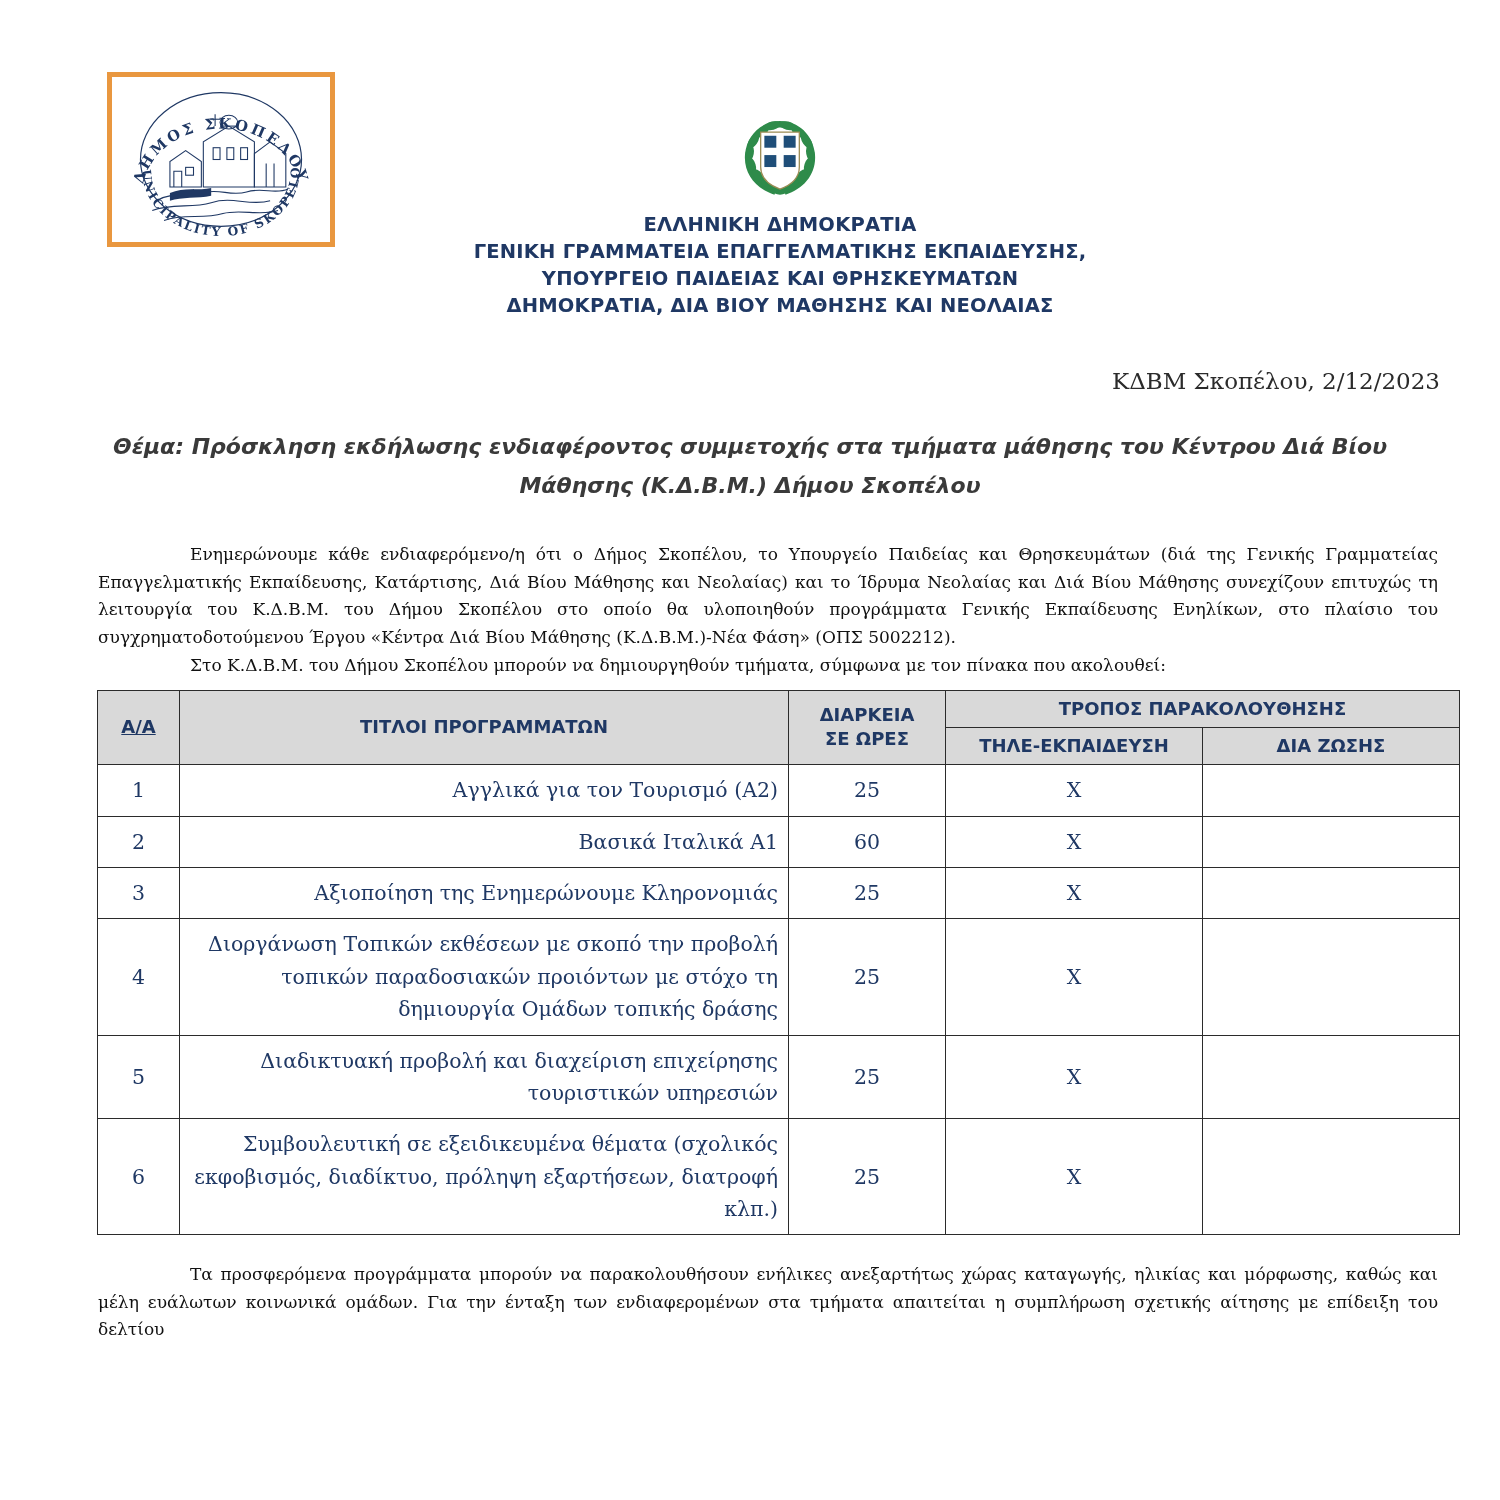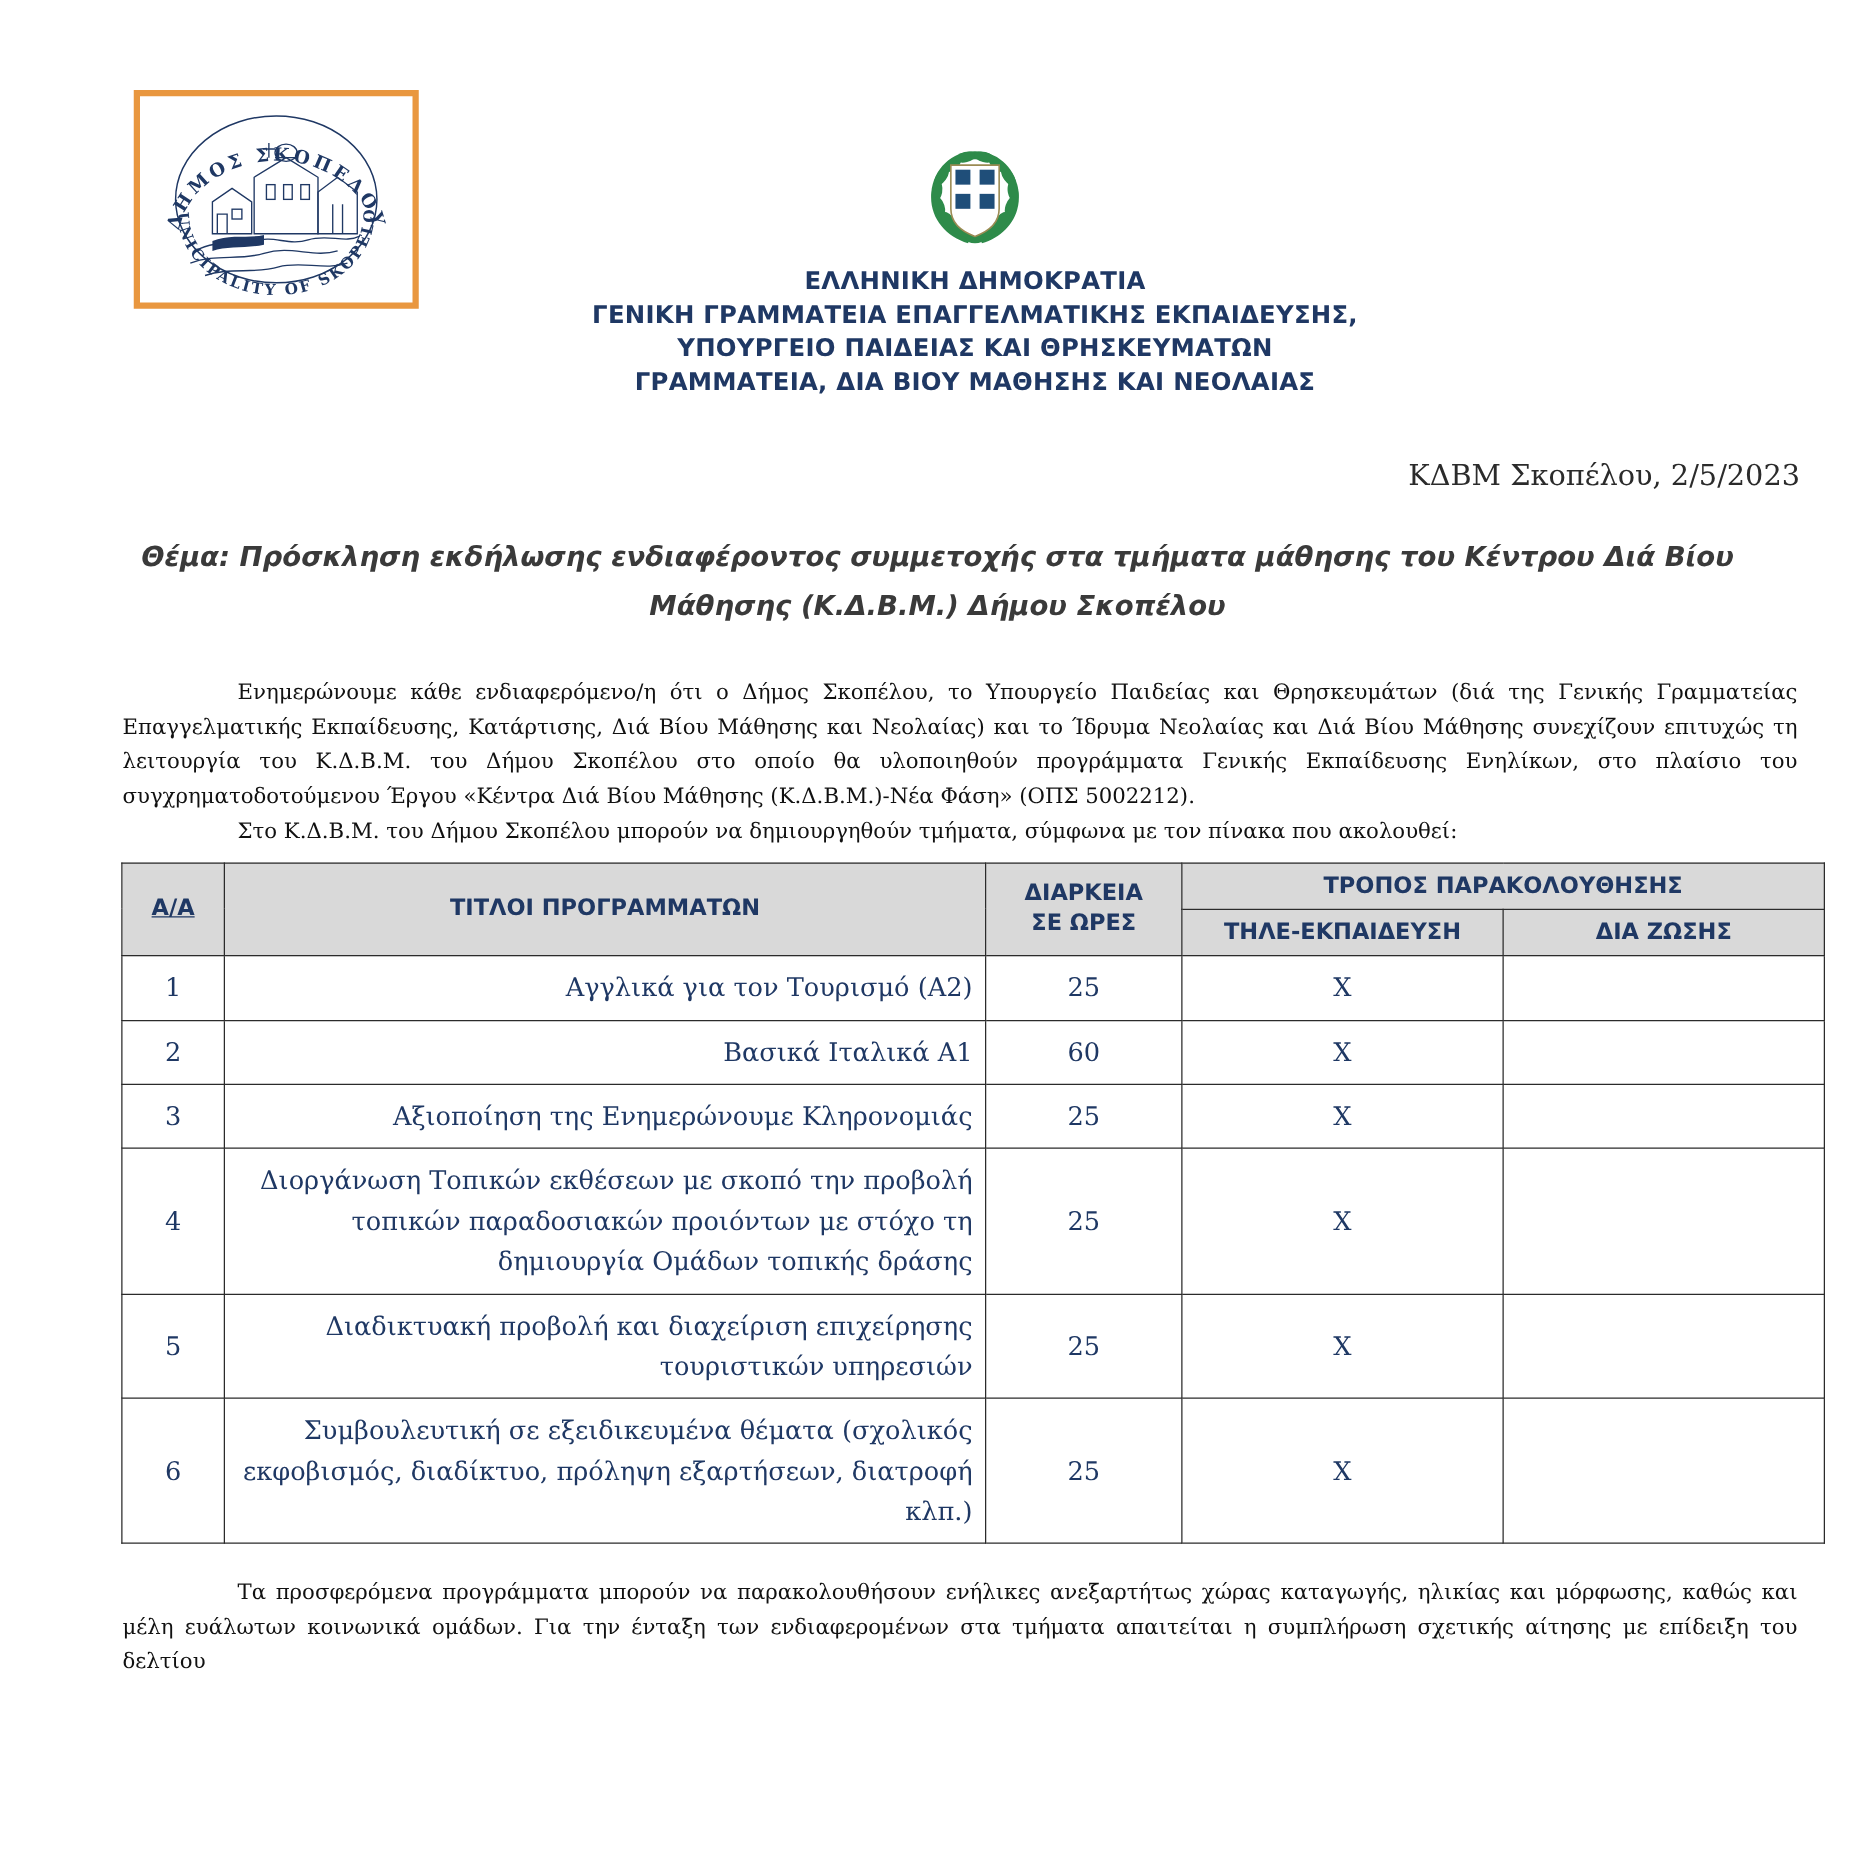--- a/index.html
+++ b/index.html
@@ -219,27 +219,27 @@
             <rect x="54" y="28" width="13" height="13"></rect>
             <rect x="33" y="49" width="13" height="13"></rect>
             <rect x="54" y="49" width="13" height="13"></rect>
           </g>
         </svg>
       </span>
       <div class="gov-lines">
         <div>ΕΛΛΗΝΙΚΗ  ΔΗΜΟΚΡΑΤΙΑ</div>
         <div>ΓΕΝΙΚΗ ΓΡΑΜΜΑΤΕΙΑ ΕΠΑΓΓΕΛΜΑΤΙΚΗΣ ΕΚΠΑΙΔΕΥΣΗΣ,</div>
         <div>ΥΠΟΥΡΓΕΙΟ ΠΑΙΔΕΙΑΣ ΚΑΙ ΘΡΗΣΚΕΥΜΑΤΩΝ</div>
-        <div>ΓΡΑΜΜΑΤΕΙΑ, ΔΙΑ ΒΙΟΥ ΜΑΘΗΣΗΣ ΚΑΙ ΝΕΟΛΑΙΑΣ</div>
+        <div>ΔΗΜΟΚΡΑΤΙΑ, ΔΙΑ ΒΙΟΥ ΜΑΘΗΣΗΣ ΚΑΙ ΝΕΟΛΑΙΑΣ</div>
       </div>
     </div>
   </div>
 
 
-  <div class="date-line">ΚΔΒΜ Σκοπέλου, 2/5/2023</div>
+  <div class="date-line">ΚΔΒΜ Σκοπέλου, 2/12/2023</div>
 
   <div class="subject">Θέμα: Πρόσκληση εκδήλωσης ενδιαφέροντος συμμετοχής στα τμήματα μάθησης του Κέντρου Διά Βίου Μάθησης (Κ.Δ.Β.Μ.) Δήμου Σκοπέλου</div>
 
   <div class="body-zone">
     <p class="para first">Ενημερώνουμε κάθε ενδιαφερόμενο/η ότι ο Δήμος Σκοπέλου, το Υπουργείο Παιδείας και Θρησκευμάτων (διά της Γενικής Γραμματείας Επαγγελματικής Εκπαίδευσης, Κατάρτισης, Διά Βίου Μάθησης και Νεολαίας) και το Ίδρυμα Νεολαίας και Διά Βίου Μάθησης συνεχίζουν επιτυχώς τη λειτουργία του Κ.Δ.Β.Μ. του Δήμου Σκοπέλου στο οποίο θα υλοποιηθούν προγράμματα Γενικής Εκπαίδευσης Ενηλίκων, στο πλαίσιο του συγχρηματοδοτούμενου Έργου «Κέντρα Διά Βίου Μάθησης (Κ.Δ.Β.Μ.)-Νέα Φάση» (ΟΠΣ 5002212).</p>
     <p class="para tight">Στο Κ.Δ.Β.Μ. του Δήμου Σκοπέλου μπορούν να δημιουργηθούν τμήματα, σύμφωνα με τον πίνακα που ακολουθεί:</p>
   </div>
 
   <div class="table-wrap">
     <table class="programs">

